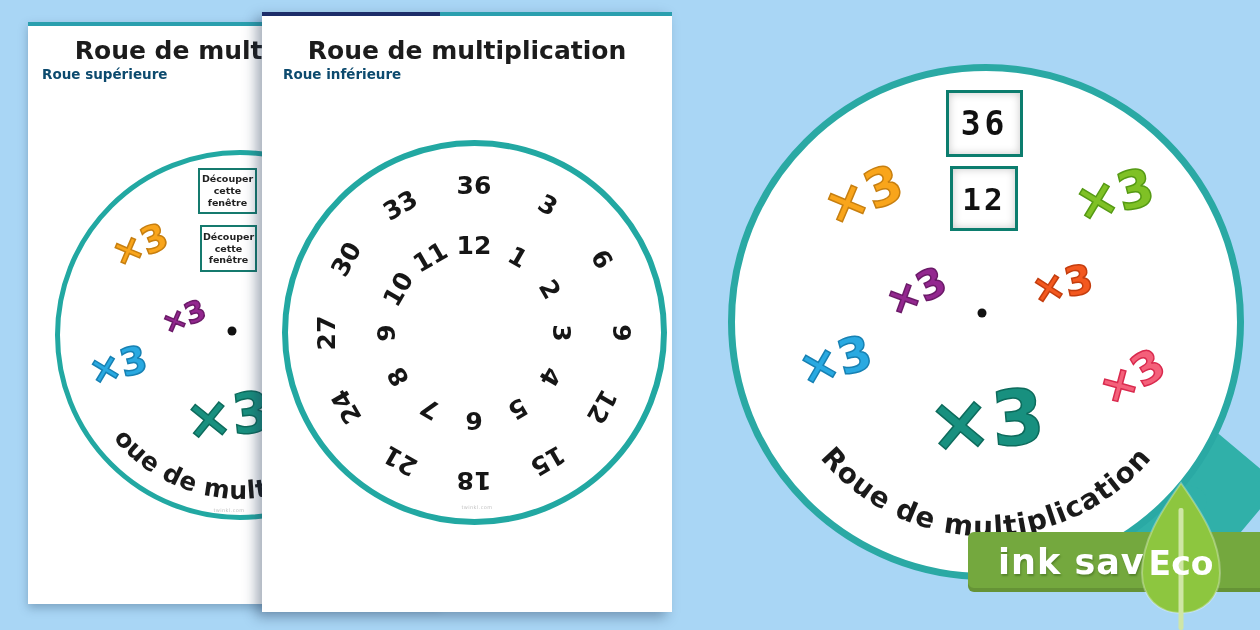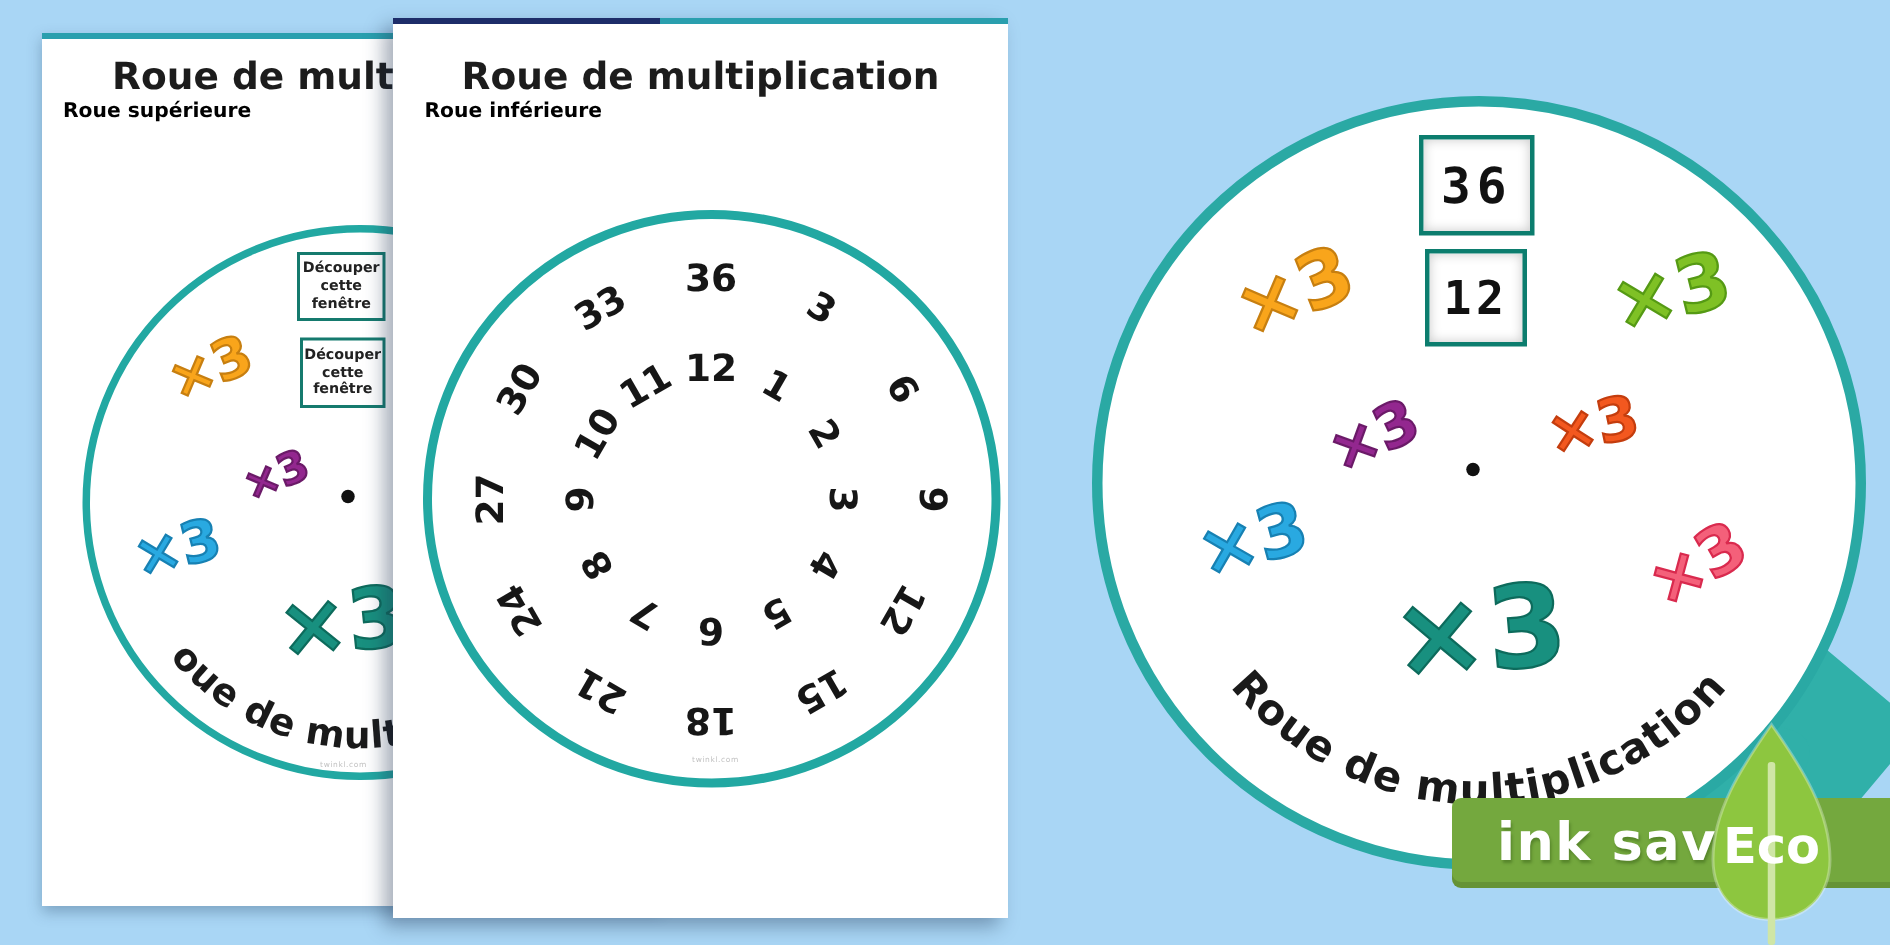--- a/index.html
+++ b/index.html
@@ -14,21 +14,21 @@
   .page-front{left:262px;top:12px;width:410px;height:600px;z-index:2;
     box-shadow:-6px 5px 12px rgba(30,50,80,.4);}
   .strip{position:absolute;top:0;height:4px;}
   .strip-full{left:0;right:0;}
   .strip-navy{left:0;width:178px;}
   .strip-teal{left:178px;right:0;}
   .page-title{position:absolute;left:0;right:0;text-align:center;
     font-weight:700;font-size:25px;color:#1c1c1c;}
   .page-back .page-title{top:14px;}
   .page-front .page-title{top:24px;}
-  .page-subtitle{position:absolute;font-size:13.5px;font-weight:700;color:#000000;}
+  .page-subtitle{position:absolute;font-size:13.5px;font-weight:700;color:#0c4a6e;}
   .page-back .page-subtitle{left:14px;top:44px;}
   .page-front .page-subtitle{left:21px;top:54px;}
   .big-circle{position:absolute;border-radius:50%;box-sizing:border-box;background:#fff;}
   .circle-back{left:27px;top:128px;width:370px;height:370px;border:5px solid #22a8a2;}
   .circle-front{left:20px;top:128px;width:385px;height:385px;border:6px solid #22a8a2;}
   
   .mult{position:absolute;font-weight:700;white-space:nowrap;
     transform:translate(-50%,-50%) rotate(var(--rot,0deg));line-height:1;}
   .up-m1{left:112px;top:223px;font-size:37px;--rot:-22deg;}
   .up-m2{left:156px;top:295px;font-size:29px;--rot:-22deg;}

